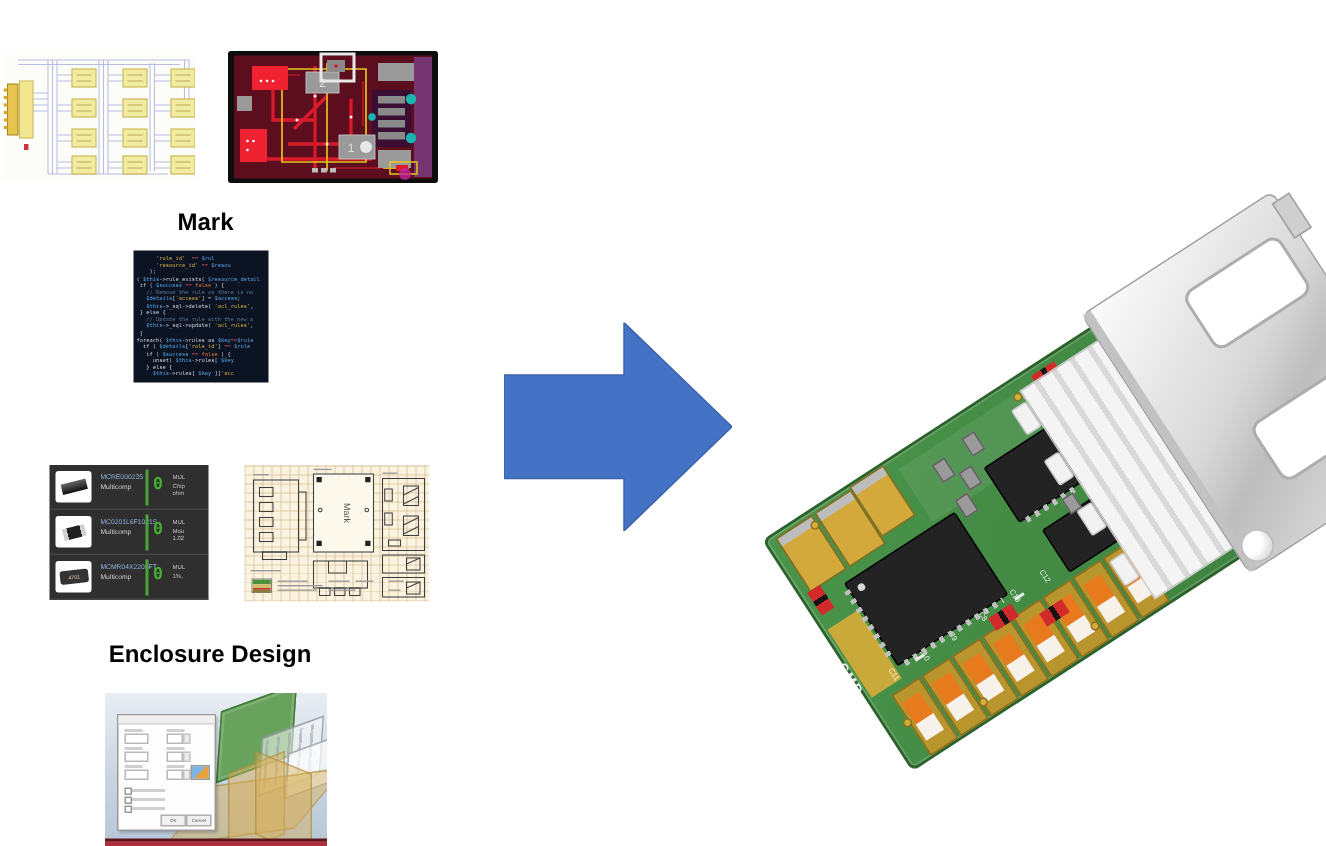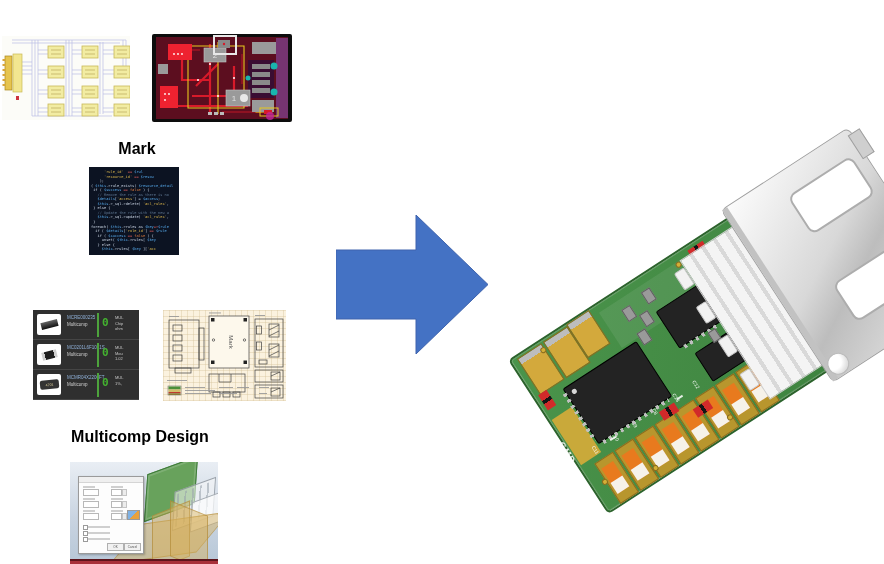--- a/index.html
+++ b/index.html
@@ -112,21 +112,21 @@
   .tab{position:absolute;width:12px;height:26px;background:#cfcfcf;border:1px solid #9f9f9f;}
   #led{position:absolute;left:262px;top:170px;width:20px;height:20px;border-radius:50%;border:1px solid #bbb;
        background:radial-gradient(circle at 35% 30%,#ffffff 0 40%,#dcdcdc 75%,#bdbdbd);}
 </style>
 </head>
 <body>
 
 <div id="canvas">
 
   <div class="heading" style="left:87px;top:140px;width:100px;">Mark</div>
-  <div class="heading" style="left:55px;top:428px;width:170px;">Multicomp Design</div>
+  <div class="heading" style="left:55px;top:428px;width:170px;">Enclosure Design</div>
 
   <div class="fig" id="schematic-fig">
     <svg width="128" height="84" viewBox="0 0 128 84">
       <g stroke="#b9bce5" stroke-width="0.7" fill="none">
         <path d="M30,4V80 M33,4V80 M36,4V80 M64,4V80 M67,4V80 M70,4V80 M98,6V78 M101,6V78 M121,4V40 M124,4V40"></path>
         <path d="M10,4H124 M10,7H118 M30,80H110"></path>
         <path d="M36,14H46 M36,18H46 M70,14H80 M70,18H80 M101,14H112 M101,18H112"></path>
         <path d="M36,34H46 M36,38H46 M70,34H80 M70,38H80 M101,34H112 M101,38H112"></path>
         <path d="M36,54H46 M36,58H46 M70,54H80 M70,58H80 M101,54H112 M101,58H112"></path>
         <path d="M36,72H46 M36,76H46 M70,72H80 M70,76H80 M101,72H112 M101,76H112"></path>

